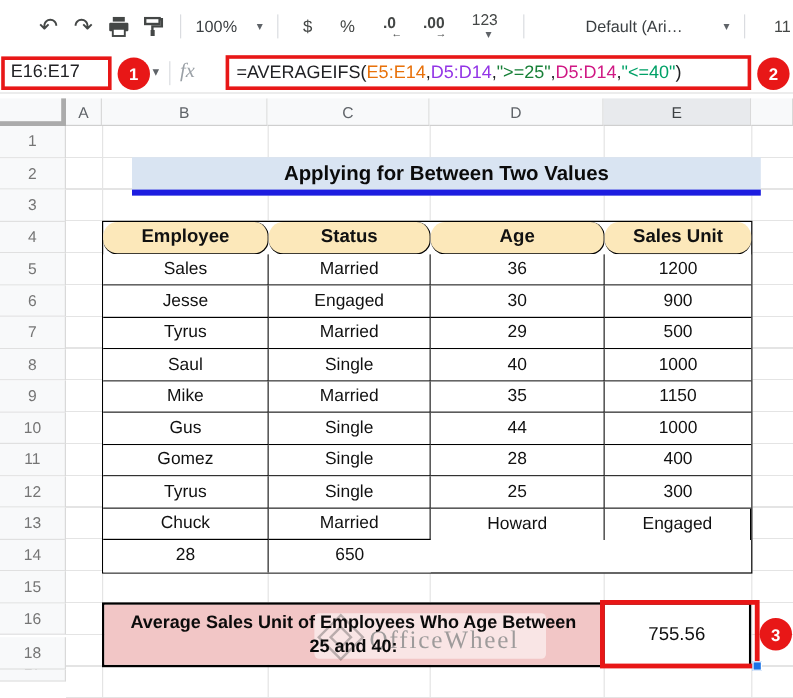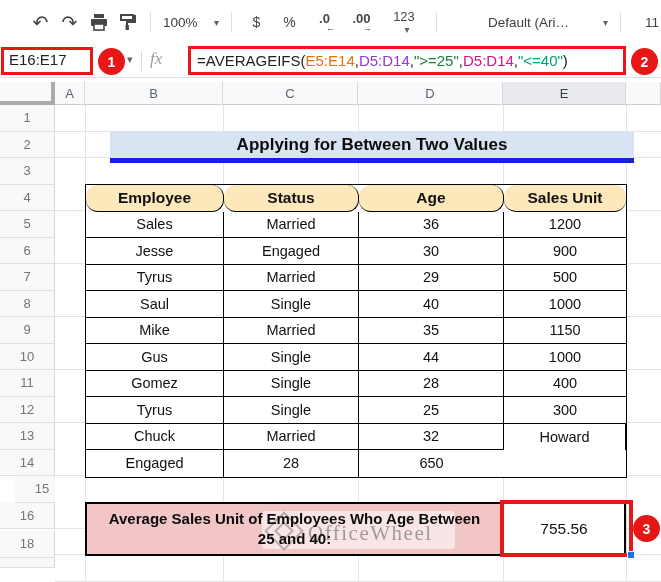--- a/index.html
+++ b/index.html
@@ -186,21 +186,21 @@
       <div class="rowhead" style="top: 106px; height: 26.5px;">5</div>
       <div class="rowhead" style="top: 132.5px; height: 26.5px;">6</div>
       <div class="rowhead" style="top: 159px; height: 26.5px;">7</div>
       <div class="rowhead" style="top: 185.5px; height: 26.5px;">8</div>
       <div class="rowhead" style="top: 212px; height: 26.5px;">9</div>
       <div class="rowhead" style="top: 238.5px; height: 26.5px;">10</div>
       <div class="rowhead" style="top: 265px; height: 26.5px;">11</div>
       <div class="rowhead" style="top: 291.5px; height: 26.5px;">12</div>
       <div class="rowhead" style="top: 318px; height: 26.5px;">13</div>
       <div class="rowhead" style="top: 344.5px; height: 26.5px;">14</div>
-      <div class="rowhead" style="top: 371px; height: 26.5px; margin-left: 15px;">15</div>
+      <div class="rowhead" style="top: 371px; height: 26.5px;">15</div>
       <div class="rowhead" style="top: 397.5px; height: 26.5px;">16</div>
       <div class="rowhead" style="top: 436px; height: 26.5px;">17</div>
       <div class="rowhead" style="top: 426px; height: 26.5px;">18</div>
     </div>
 
   <div class="gridarea" id="gridarea">
       <div class="vline" style="left: 30px;"></div>
       <div class="vline" style="left: 168px;"></div>
       <div class="vline" style="left: 303px;"></div>
       <div class="vline" style="left: 448px;"></div>
@@ -241,21 +241,20 @@
       <div class="dcell">Gomez</div>
       <div class="dcell">Single</div>
       <div class="dcell">28</div>
       <div class="dcell lastcol">400</div>
       <div class="dcell">Tyrus</div>
       <div class="dcell">Single</div>
       <div class="dcell">25</div>
       <div class="dcell lastcol">300</div>
       <div class="dcell">Chuck</div>
       <div class="dcell">Married</div>
-      <div class="dcell">32</div>
       <div class="dcell lastrow">Howard</div>
       <div class="dcell lastrow">Engaged</div>
       <div class="dcell lastrow">28</div>
       <div class="dcell lastcol lastrow">650</div>
     </div>
 
   <div class="summary">
     <div class="sum-label-bg"></div>
     <div class="sum-value">755.56</div>
   </div>

